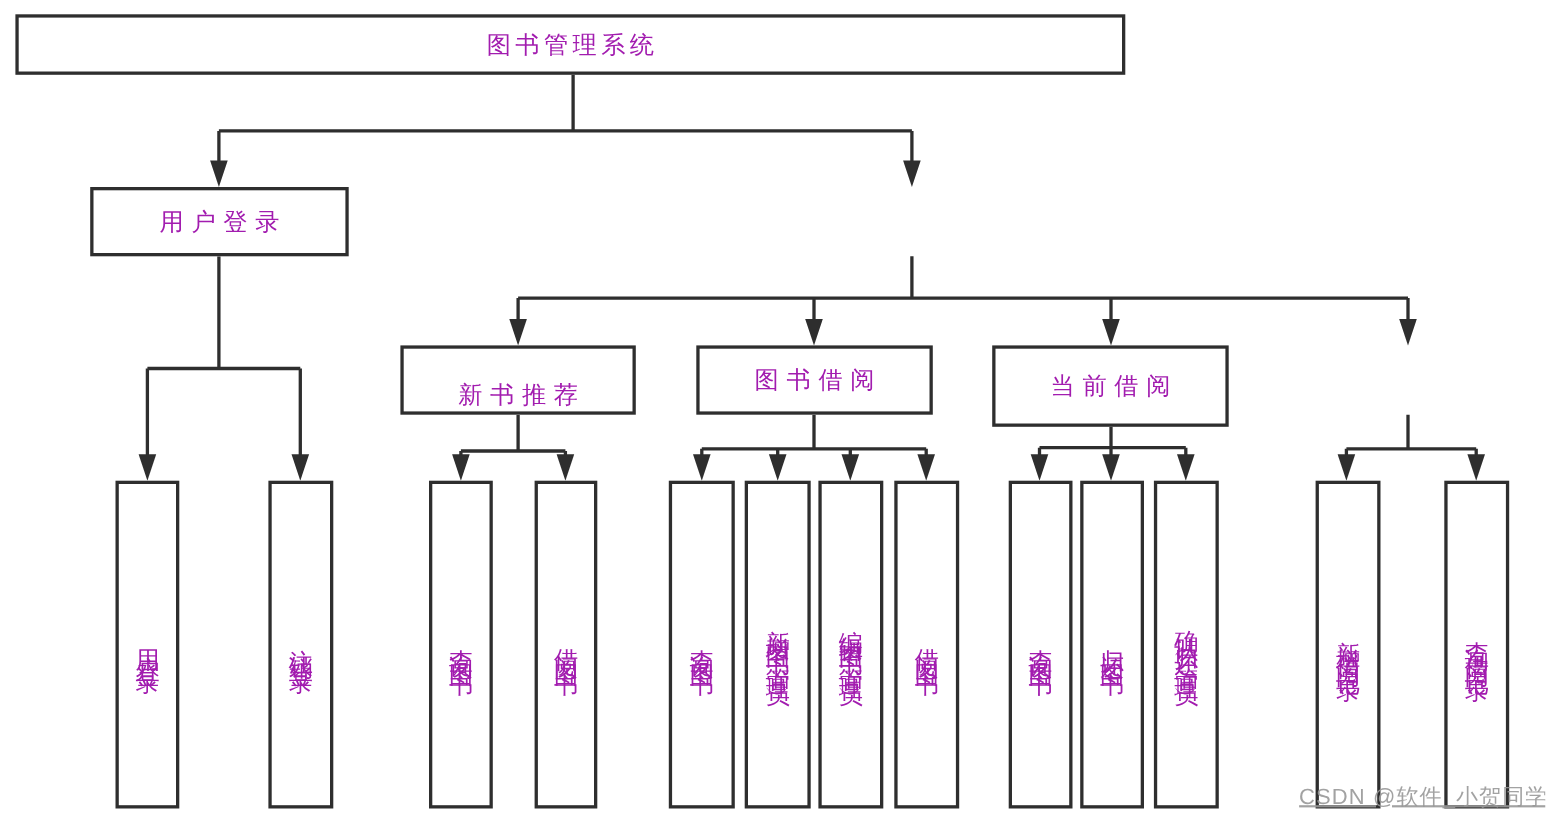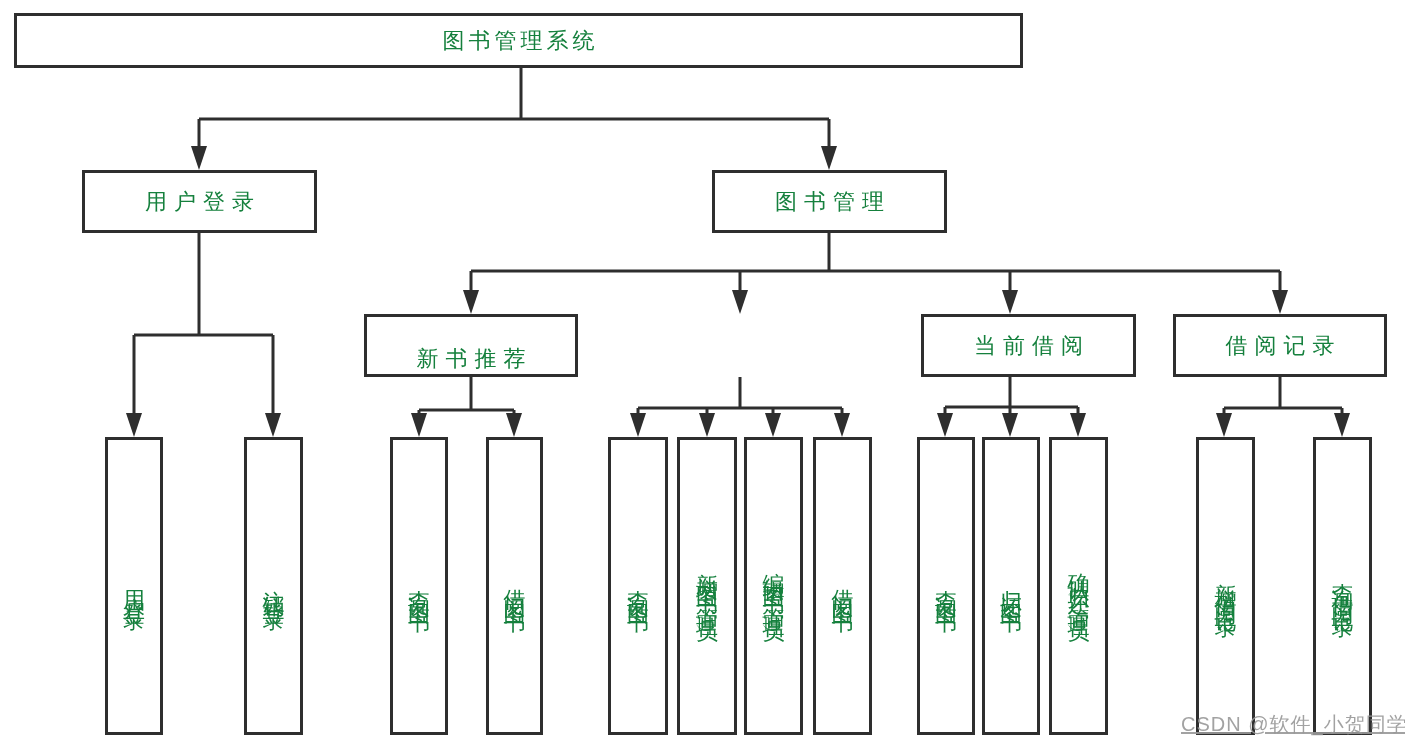--- a/index.html
+++ b/index.html
@@ -4,21 +4,21 @@
 <style>
   html,body { margin:0; padding:0; background:#ffffff; }
   .stage {
     position:relative; width:1405px; height:747px; background:#ffffff;
     font-family:"Liberation Sans","DejaVu Sans",sans-serif; overflow:hidden;
   }
   .wires { position:absolute; left:0; top:0; width:1405px; height:747px; }
   .box {
     position:absolute; box-sizing:border-box; background:#ffffff;
     border:3px solid #2e2e2e; display:flex; align-items:center; justify-content:center;
-    color:#15803d; z-index:2;
+    color:#a21caf; z-index:2;
   }
   .h-label { font-size:22px; letter-spacing:7px; padding-left:7px; white-space:nowrap; }
   .root .h-label { letter-spacing:4px; padding-left:4px; }
   .v-label {
     writing-mode:vertical-rl; text-orientation:mixed;
     font-size:22px; letter-spacing:7px; line-height:1.1; white-space:nowrap;
   }
   .watermark {
     position:absolute; z-index:5; left:1181px; top:711px; width:212px;
     font-size:20px; color:rgba(152,152,152,0.9); letter-spacing:1px;
@@ -63,32 +63,29 @@
     </g>
   </svg>
 
   <div class="box root" style="left:14px; top:13px; width:1009px; height:55px;">
     <span class="h-label">图书管理系统</span>
   </div>
 
   <div class="box" style="left:82px; top:170px; width:235px; height:63px;">
     <span class="h-label">用户登录</span>
   </div>
-  <div class="box" style="left:712px; top:170px; width:235px; height:63px;">
-    <span class="h-label">图书管理</span>
-  </div>
 
   <div class="box" style="left:364px; top:314px; width:214px; height:63px;align-items:flex-end;">
     <span class="h-label">新书推荐</span>
   </div>
-  <div class="box" style="left:902px; top:314px; width:215px; height:63px;margin-left:19px;">
+  <div class="box" style="left:633px; top:314px; width:215px; height:63px;">
+    <span class="h-label">图书借阅</span>
+  </div>
+  <div class="box" style="left:902px; top:314px; width:215px; height:74px;">
     <span class="h-label">当前借阅</span>
-  </div>
-  <div class="box" style="left:1173px; top:314px; width:214px; height:63px;">
-    <span class="h-label">借阅记录</span>
   </div>
 
   <div class="box" style="left:105px; top:437px; width:58px; height:298px;">
     <span class="v-label">用户登录</span>
   </div>
   <div class="box" style="left:244px; top:437px; width:59px; height:298px;">
     <span class="v-label">注销登录</span>
   </div>
 
   <div class="box" style="left:390px; top:437px; width:58px; height:298px;">

